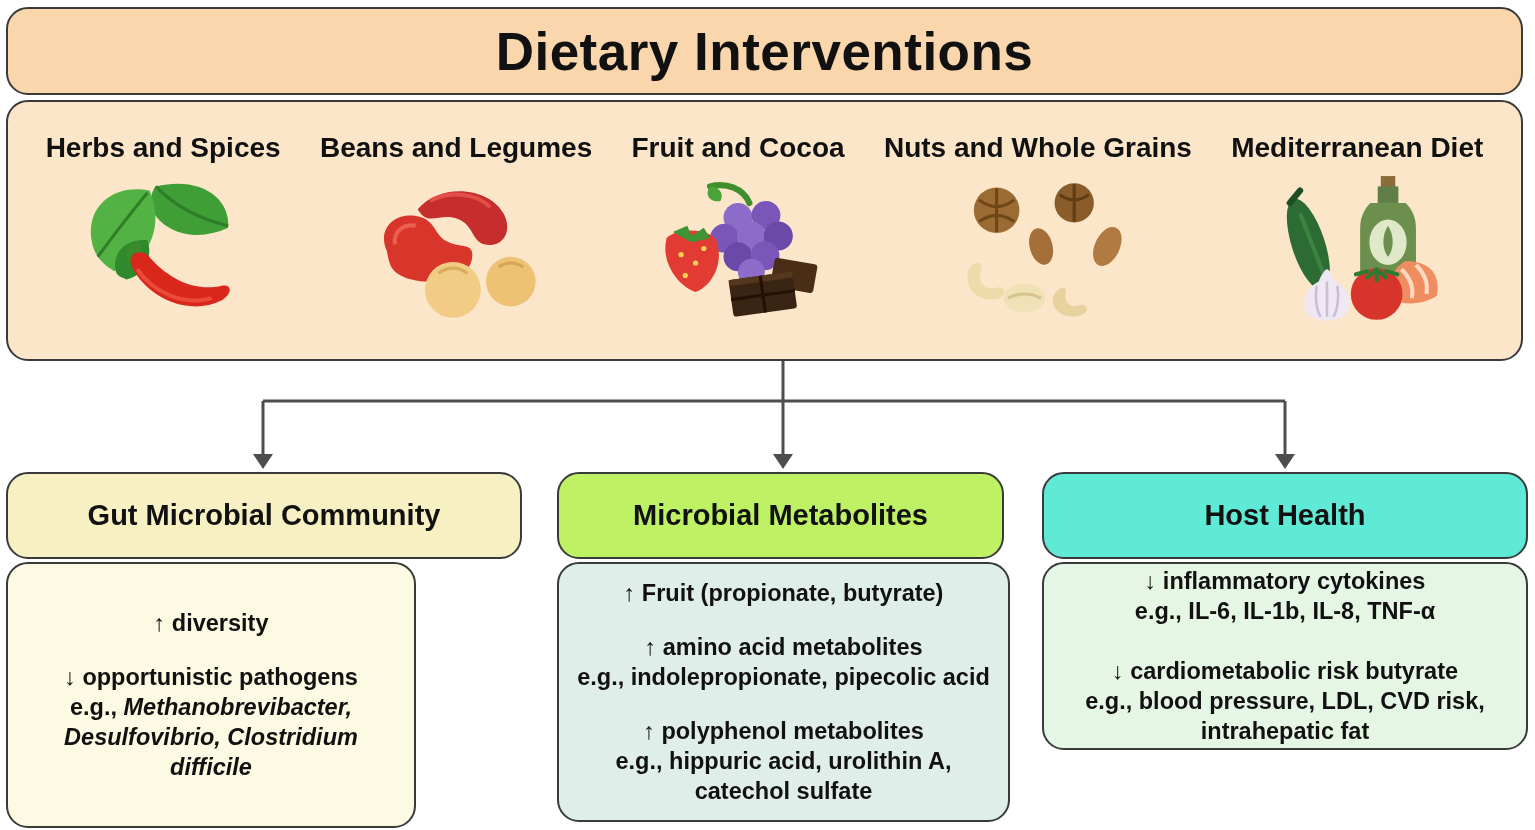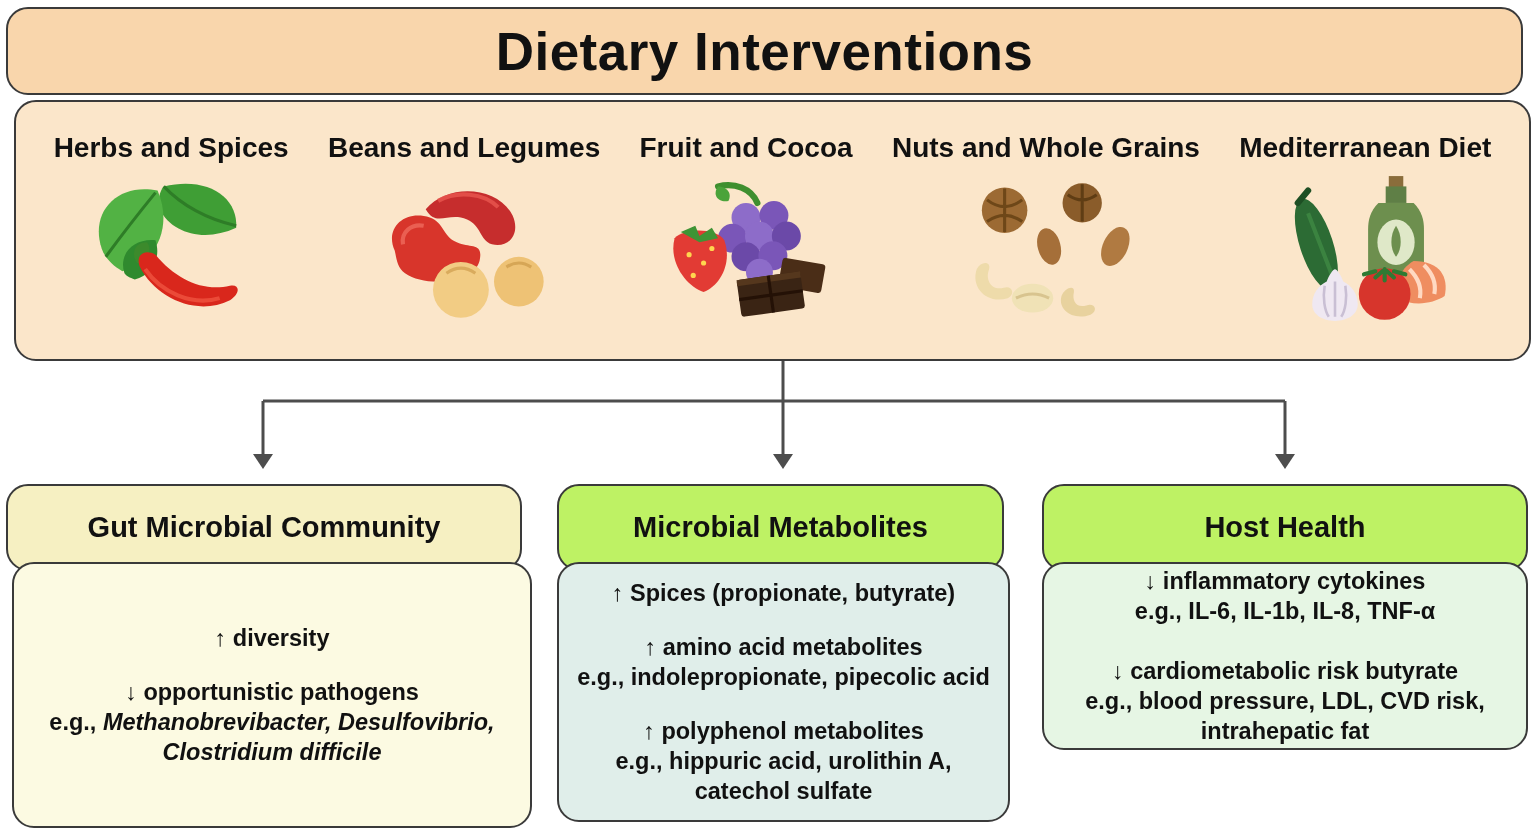--- a/index.html
+++ b/index.html
@@ -30,54 +30,53 @@
   .banner-title { font-size: 53px; letter-spacing: 0.5px; }
 
   
   .foods-panel {
     left: 6px; top: 100px; width: 1517px; height: 261px;
     background: #fbe6ca;
     display: flex;
     justify-content: space-around;
     align-items: flex-start;
     padding: 30px 18px 0 18px;
-    margin-left: 8px;
   }
   .food-col {
     display: flex; flex-direction: column; align-items: center;
     gap: 10px;
   }
   .food-label { font-size: 28px; white-space: nowrap; }
   .food-icon svg { display: block; }
 
   
   .connectors {
     position: absolute;
     left: 0; top: 361px; width: 1535px; height: 112px;
     pointer-events: none;
   }
 
   
   .header-box {
-    top: 484px; height: 87px;
+    top: 472px; height: 87px;
     display: flex; align-items: center; justify-content: center;
   }
   .header-box .outcome-title { font-size: 29px; }
   .body-box {
     top: 562px;
     display: flex; flex-direction: column;
     align-items: center; justify-content: center;
     text-align: center;
     padding: 8px 14px;
   }
   .gut-header  { left: 6px;  width: 516px; background: #f6f0c2; }
-  .gut-body    { left: 12px;  width: 520px; height: 266px; background: #fcfae2; gap: 24px; }
+  .gut-body    { left: 6px;  width: 410px; height: 266px; background: #fcfae2; gap: 24px; }
   .met-header  { left: 557px; width: 447px; background: #bef264; }
   .met-body    { left: 557px; width: 453px; height: 260px; background: #e0eeea; gap: 24px; }
-  .host-header { left: 1042px; width: 486px; background: #bef264; }
+  .host-header { left: 1042px; width: 486px; background: #5eead4; }
   .host-body   { left: 1042px; width: 486px; height: 188px; background: #e6f6e4; gap: 30px; }
 
   .group { font-size: 23.5px; line-height: 1.28; }
   .species { font-style: italic; }
 </style>
 </head>
 <body>
 
 <div class="canvas">
 
@@ -218,21 +217,21 @@
       <div>↓ opportunistic pathogens</div>
       <div><span>e.g., </span><span class="species">Methanobrevibacter, Desulfovibrio, Clostridium difficile</span></div>
     </div>
   </div>
 
   <div class="rbox header-box met-header">
     <span class="outcome-title">Microbial Metabolites</span>
   </div>
   <div class="rbox body-box met-body">
     <div class="group">
-      <div>↑ Spices (propionate, butyrate)</div>
+      <div>↑ Fruit (propionate, butyrate)</div>
     </div>
     <div class="group">
       <div>↑ amino acid metabolites</div>
       <div>e.g., indolepropionate, pipecolic acid</div>
     </div>
     <div class="group">
       <div>↑ polyphenol metabolites</div>
       <div>e.g., hippuric acid, urolithin A, catechol sulfate</div>
     </div>
   </div>

